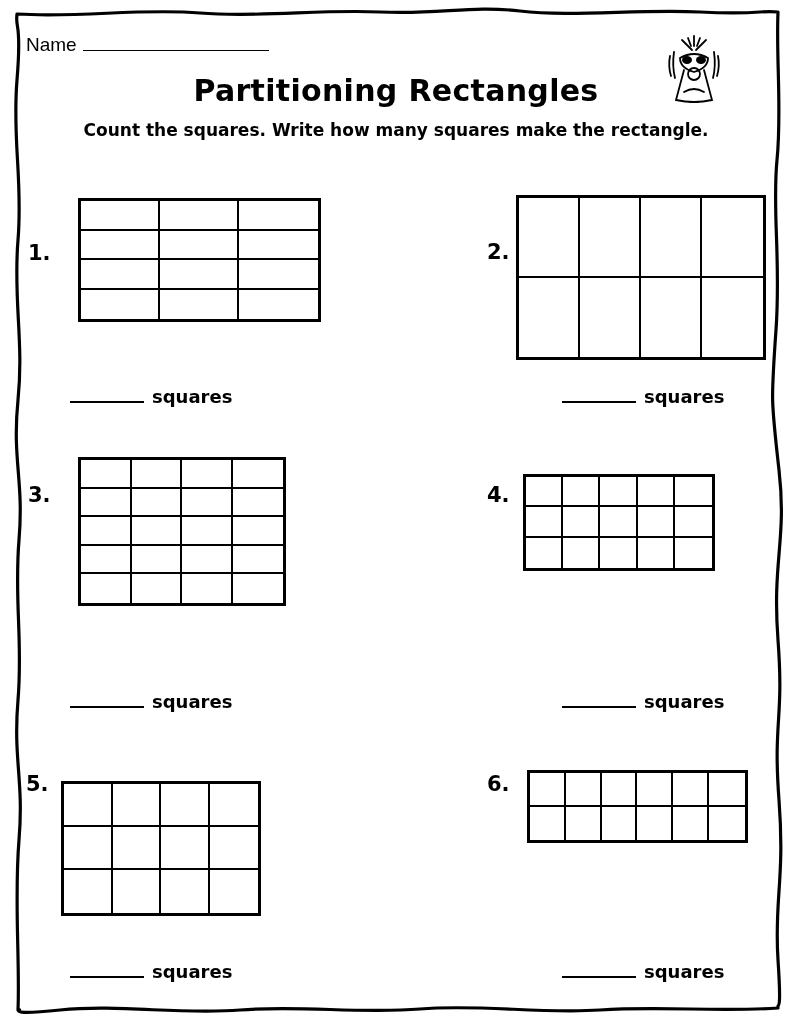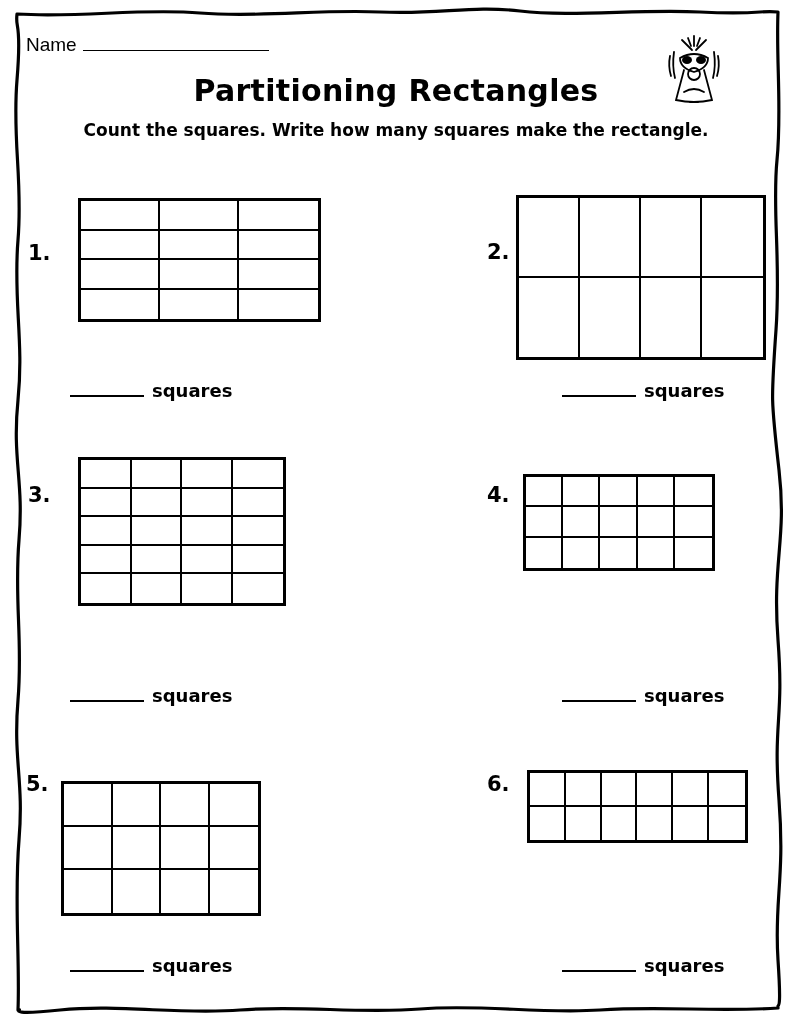--- a/index.html
+++ b/index.html
@@ -7,21 +7,21 @@
          font-family: "DejaVu Sans", sans-serif; color: #000; }
   .border-svg { position: absolute; left: 0; top: 0; width: 792px; height: 1024px; pointer-events: none; }
   .name-row { position: absolute; left: 26px; top: 34px; font-family: "Liberation Sans", sans-serif; font-size: 19px; }
   .name-row .line { display: inline-block; width: 186px; border-bottom: 1.5px solid #000; margin-left: 6px; height: 16px; vertical-align: baseline; }
   .title { position: absolute; left: 0; width: 792px; top: 73px; text-align: center; font-family: "DejaVu Sans", sans-serif; font-weight: bold; font-size: 30px; letter-spacing: 0.3px; }
   .instructions { position: absolute; left: 0; width: 792px; top: 120px; text-align: center; font-family: "DejaVu Sans", sans-serif; font-weight: bold; font-size: 17px; }
   .face { position: absolute; left: 664px; top: 28px; width: 60px; height: 80px; }
   .num { position: absolute; font-family: "DejaVu Sans", sans-serif; font-weight: bold; font-size: 21px; }
   .grid { position: absolute; border: 3px solid #000; box-sizing: border-box; display: grid; }
   .cell { border-right: 2.5px solid #000; border-bottom: 2.5px solid #000; box-sizing: border-box; }
-  .answer { position: absolute; font-family: "DejaVu Sans", sans-serif; font-weight: bold; font-size: 18px; white-space: nowrap; }
+  .answer { position: absolute; font-family: "DejaVu Sans", sans-serif; font-weight: bold; font-size: 18px; white-space: nowrap; margin-top: 6px; }
   .answer .blank { display: inline-block; width: 74px; border-bottom: 2px solid #000; height: 14px; margin-right: 8px; vertical-align: baseline; }
 </style>
 </head>
 <body>
 
 <svg class="border-svg" viewBox="0 0 792 1024">
   <path d="M17 14 C 80 18, 140 8, 200 13 S 320 9, 380 12 S 470 5, 520 11 S 640 9, 700 12 S 760 10, 778 12
            C 776 60, 782 110, 777 160 S 781 260, 776 330 S 771 400, 779 470 S 772 560, 778 640
            S 773 720, 779 800 S 774 900, 778 960 S 777 1000, 778 1008
            C 720 1012, 660 1006, 600 1010 S 480 1004, 420 1009 S 300 1005, 240 1010 S 120 1004, 60 1010 S 25 1008, 18 1010

